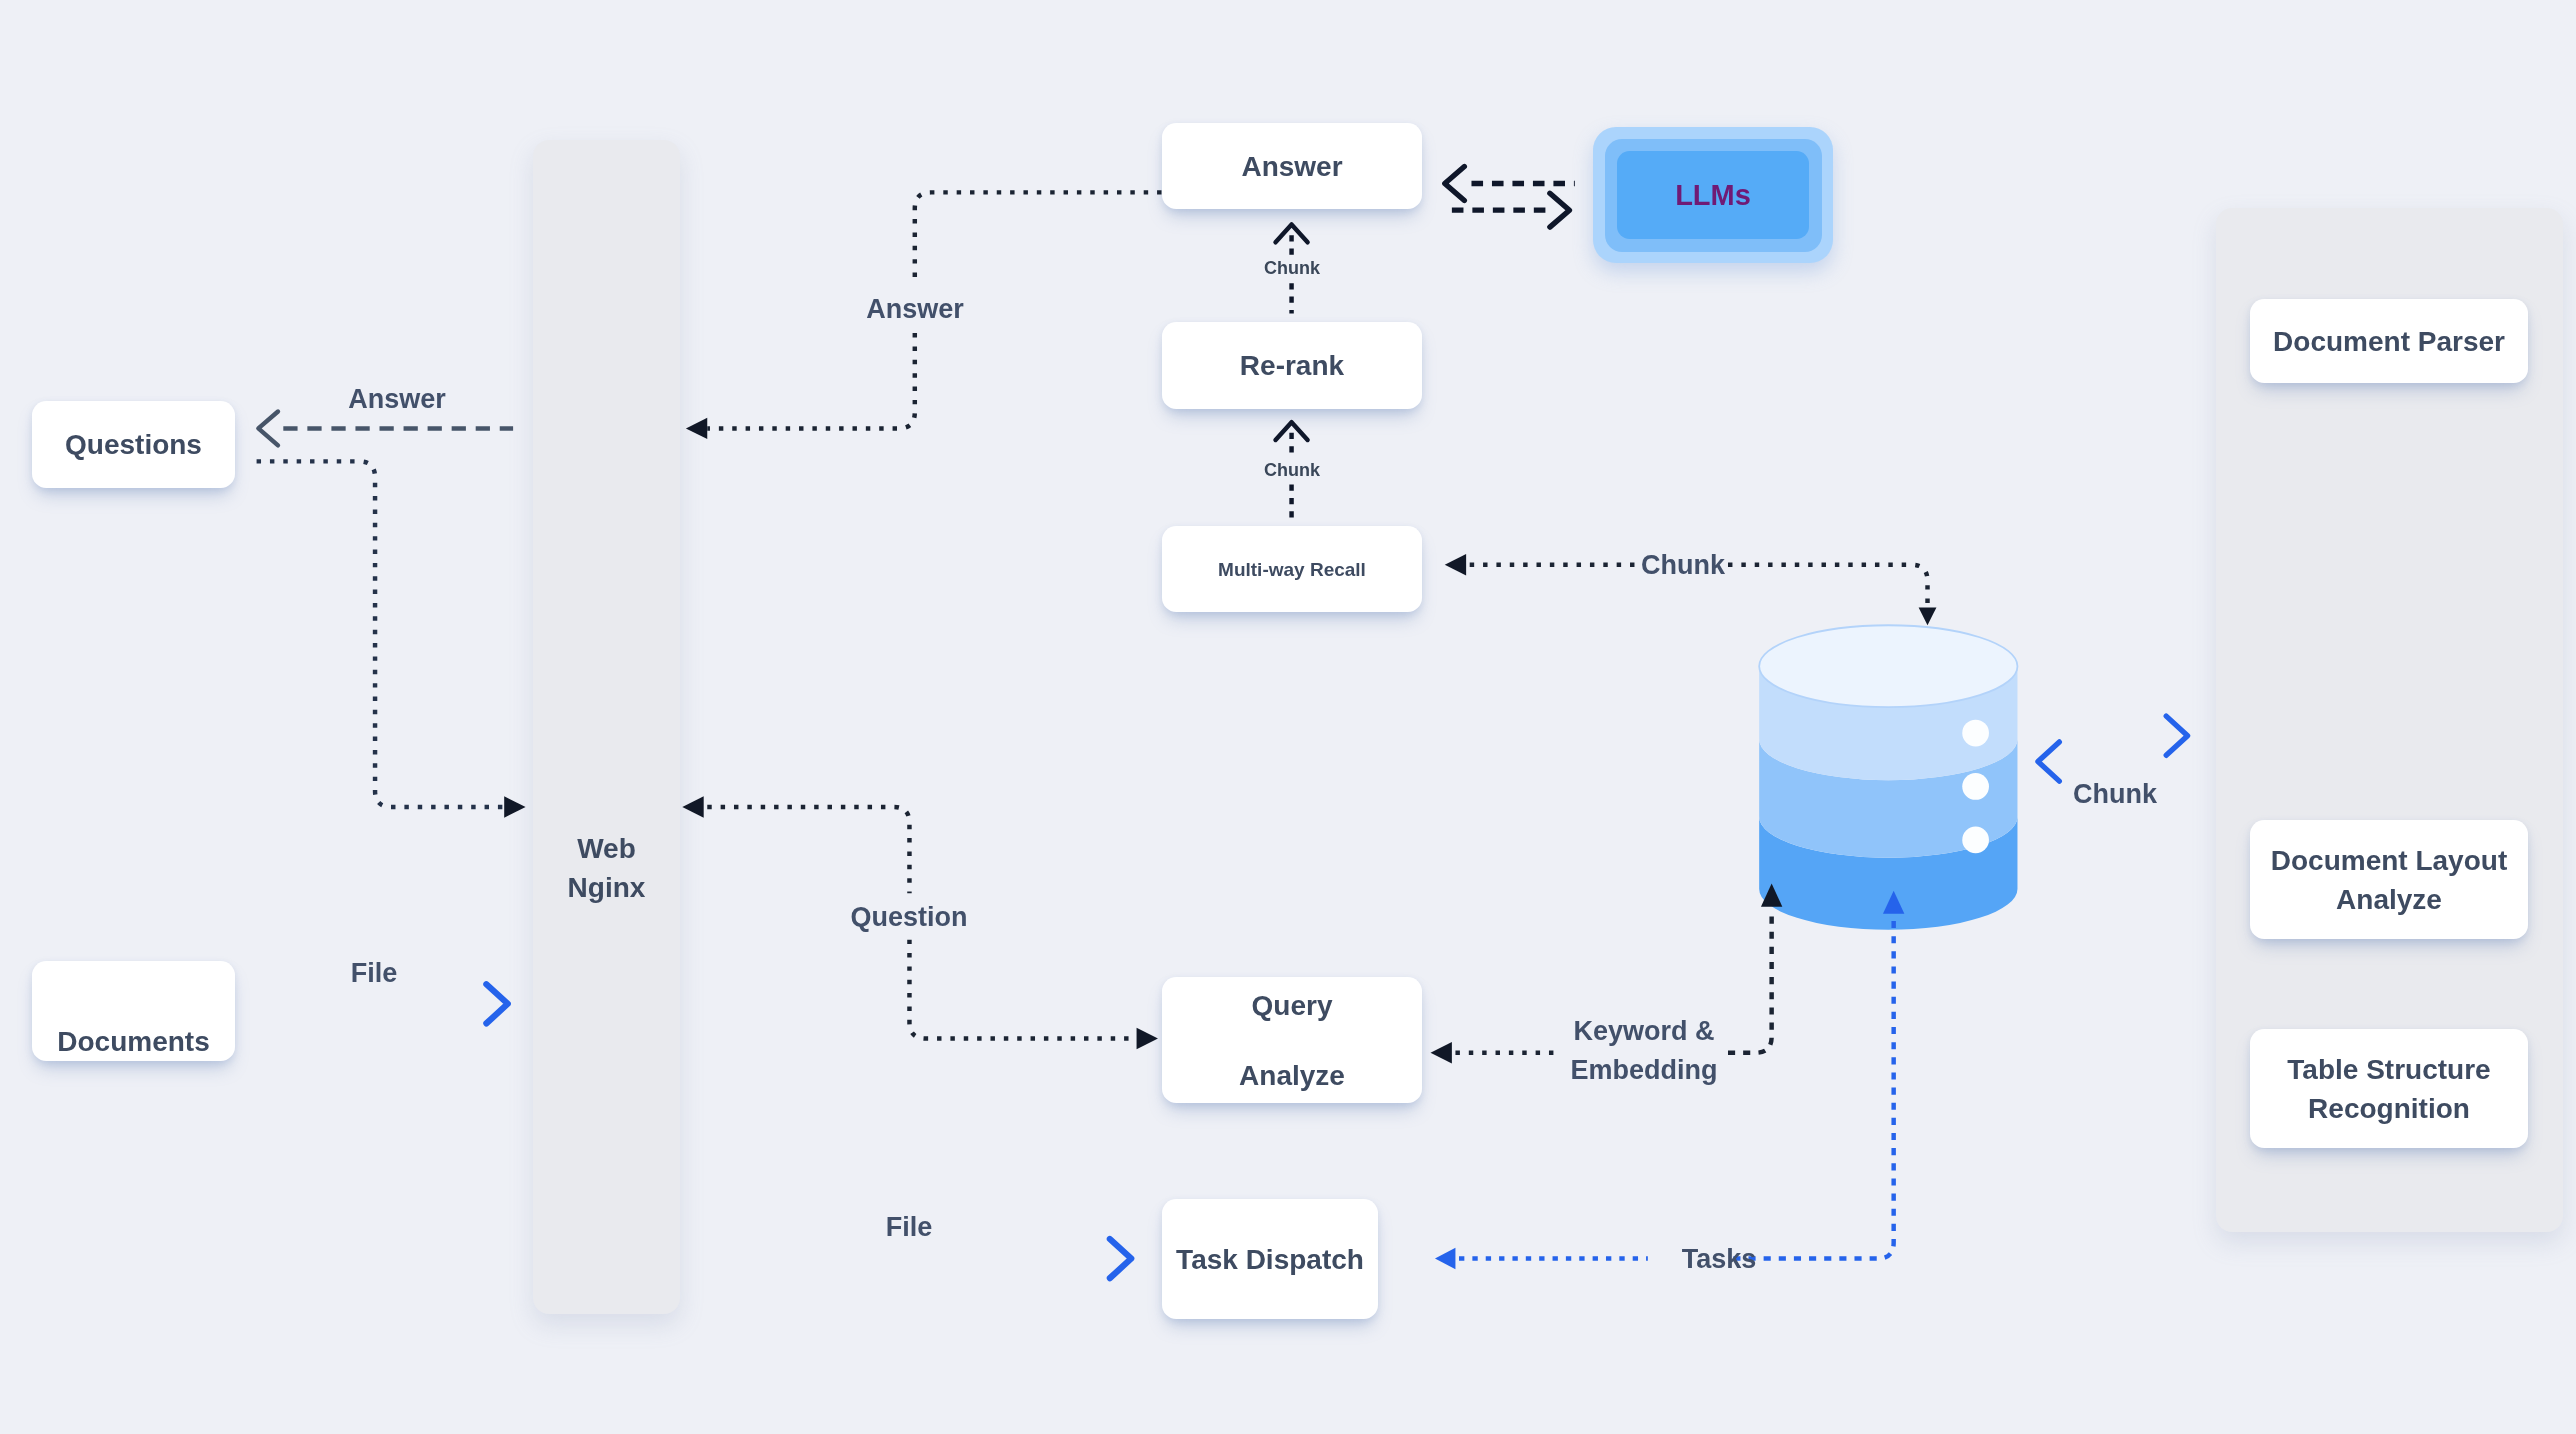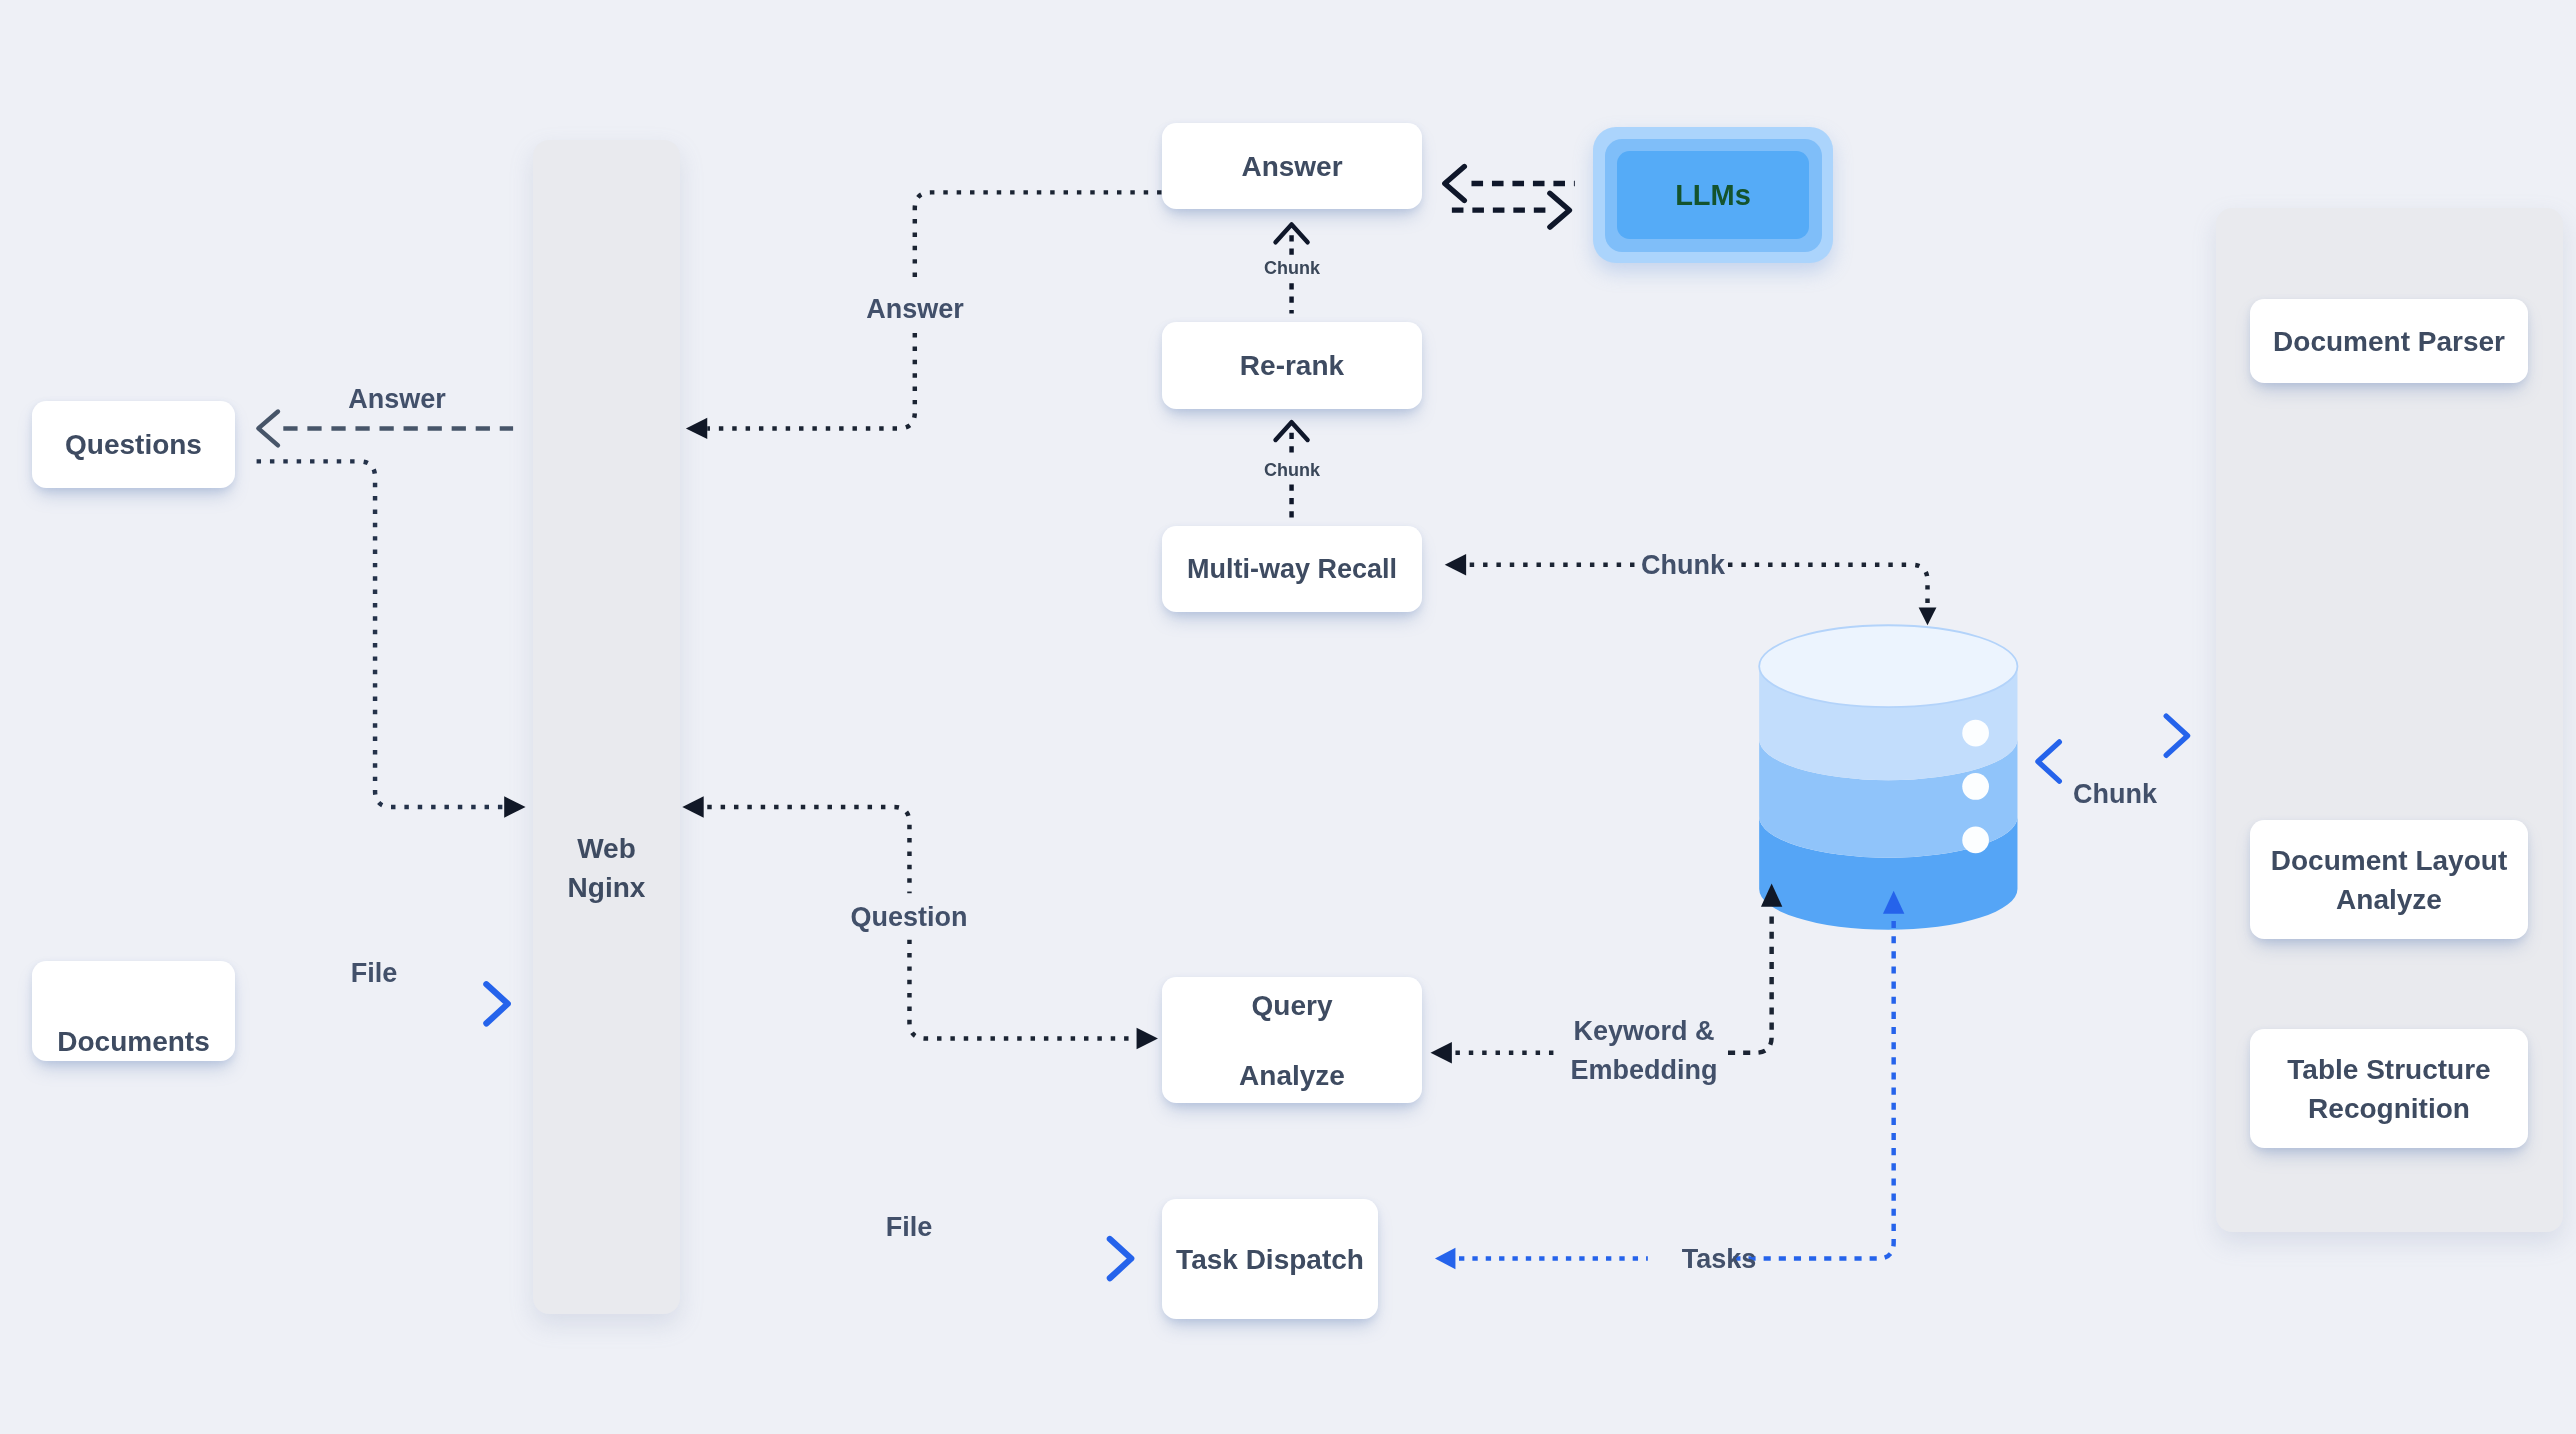--- a/index.html
+++ b/index.html
@@ -36,21 +36,21 @@
     box-shadow:0 9px 19.6px rgba(120,160,220,.35);
     display:flex;align-items:center;justify-content:center;
   }
   .llms-mid{
     width:217px;height:113px;background:#7fbef9;border-radius:17px;
     display:flex;align-items:center;justify-content:center;
   }
   .llms-inner{
     width:192px;height:88px;background:#55abf7;border-radius:12.5px;
     display:flex;align-items:center;justify-content:center;
-    color:#14532d;font-weight:700;font-size:29px;
+    color:#701a75;font-weight:700;font-size:29px;
   }
   svg.overlay{position:absolute;left:0;top:0;z-index:5;pointer-events:none;}
 </style>
 </head>
 <body>
 
 <div class="stage">
 
   <div class="panel" style="left:533px;top:140px;width:147px;height:1174px;">
     <div class="panel-title" style="top:689px;">
@@ -72,21 +72,21 @@
   <div class="node" style="left:32px;top:961px;width:203px;height:100px;justify-content:flex-end;">
     <span>Documents</span>
   </div>
 
   <div class="node" style="left:1162px;top:123px;width:260px;height:86px;">
     <span>Answer</span>
   </div>
   <div class="node" style="left:1162px;top:322px;width:260px;height:87px;">
     <span>Re-rank</span>
   </div>
-  <div class="node" style="left:1162px;top:526px;width:260px;height:86px;font-size:27px;">
+  <div class="node" style="left:1162px;top:526px;width:260px;height:86px;font-size:19px;">
     <span>Multi-way Recall</span>
   </div>
   <div class="node" style="left:1162px;top:977px;width:260px;height:126px;gap:31px;">
     <span>Query</span>
     <span>Analyze</span>
   </div>
   <div class="node" style="left:1162px;top:1199px;width:216px;height:120px;">
     <span>Task Dispatch</span>
   </div>
 

